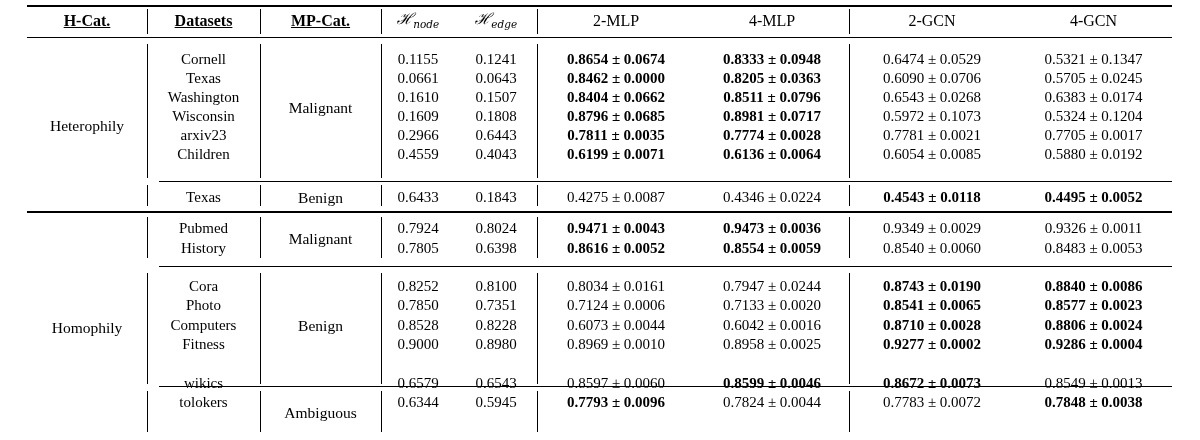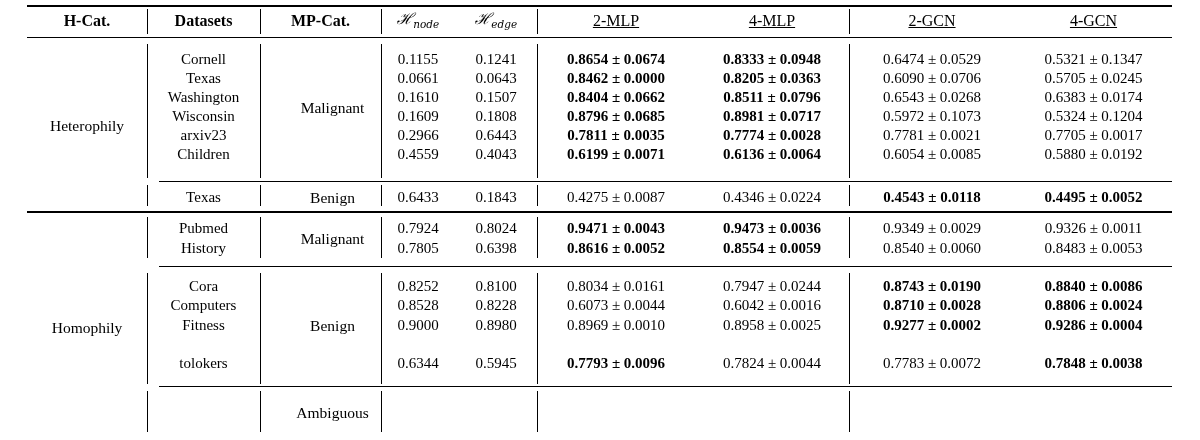--- a/index.html
+++ b/index.html
@@ -11,36 +11,36 @@
        font-size:15px; line-height:1; white-space:nowrap; overflow:visible; }
   tr.hd  { height:32px; }
   tr.s1  { height:13px; }
   tr.d   { height:19px; }
   tr.s2  { height:23px; }
   tr.am  { height:20px; }
   tr.s3  { height:12px; }
   tr.d2  { height:19.5px; }
   tr.s4  { height:18.5px; }
   tr.s5  { height:19px; }
-  .hlbl { font-weight:bold; font-size:16px; }
-  .mdl  { font-size:16px;text-decoration:underline; }
+  .hlbl { font-weight:bold; font-size:16px;text-decoration:underline; }
+  .mdl  { font-size:16px; }
   .mcal { font-family:"DejaVu Serif",serif; font-style:italic; font-size:15.5px; }
   .msub { font-family:"DejaVu Serif",serif; font-style:italic; font-size:10.5px; }
   .bold { font-weight:bold; }
   .rule { position:absolute; background:#000; }
   .r-top    { left:27px;  top:5px;     width:1145px; height:2px; }
   .r-head   { left:27px;  top:36.5px;  width:1145px; height:1.8px; }
   .r-cm1    { left:159px; top:181px;   width:1013px; height:1.2px; }
   .r-sect   { left:27px;  top:210.5px; width:1145px; height:2px; }
   .r-cm2    { left:159px; top:266px;   width:1013px; height:1.2px; }
   .r-cm3    { left:159px; top:386px;   width:1013px; height:1.2px; }
   .bar { position:absolute; background:#000; width:1.2px; }
   .side { position:absolute; text-align:center; font-size:15.5px; line-height:19px; height:19px; }
   .col1lbl { left:27px;  width:120px; }
-  .col3lbl { left:260px; width:121px;margin-left:12px; }
+  .col3lbl { left:260px; width:121px; }
 </style>
 </head>
 <body>
 
 <div class="wrap">
 
   <div class="rule r-top"></div>
   <div class="rule r-head"></div>
   <div class="rule r-cm1"></div>
   <div class="rule r-sect"></div>
@@ -232,20 +232,31 @@
       <td></td>
       <td>0.8252</td>
       <td>0.8100</td>
       <td>0.8034 ± 0.0161</td>
       <td>0.7947 ± 0.0244</td>
       <td class="bold">0.8743 ± 0.0190</td>
       <td class="bold">0.8840 ± 0.0086</td>
     </tr>
     <tr class="d2">
       <td></td>
+      <td>Photo</td>
+      <td></td>
+      <td>0.7850</td>
+      <td>0.7351</td>
+      <td>0.7124 ± 0.0006</td>
+      <td>0.7133 ± 0.0020</td>
+      <td class="bold">0.8541 ± 0.0065</td>
+      <td class="bold">0.8577 ± 0.0023</td>
+    </tr>
+    <tr class="d2">
+      <td></td>
       <td>Computers</td>
       <td></td>
       <td>0.8528</td>
       <td>0.8228</td>
       <td>0.6073 ± 0.0044</td>
       <td>0.6042 ± 0.0016</td>
       <td class="bold">0.8710 ± 0.0028</td>
       <td class="bold">0.8806 ± 0.0024</td>
     </tr>
     <tr class="d2">
@@ -258,20 +269,31 @@
       <td>0.8958 ± 0.0025</td>
       <td class="bold">0.9277 ± 0.0002</td>
       <td class="bold">0.9286 ± 0.0004</td>
     </tr>
     <tr class="s5">
           <td colspan="9"></td>
         </tr>
 
     <tr class="d2">
       <td></td>
+      <td>wikics</td>
+      <td></td>
+      <td>0.6579</td>
+      <td>0.6543</td>
+      <td>0.8597 ± 0.0060</td>
+      <td class="bold">0.8599 ± 0.0046</td>
+      <td class="bold">0.8672 ± 0.0073</td>
+      <td>0.8549 ± 0.0013</td>
+    </tr>
+    <tr class="d2">
+      <td></td>
       <td>tolokers</td>
       <td></td>
       <td>0.6344</td>
       <td>0.5945</td>
       <td class="bold">0.7793 ± 0.0096</td>
       <td>0.7824 ± 0.0044</td>
       <td>0.7783 ± 0.0072</td>
       <td class="bold">0.7848 ± 0.0038</td>
     </tr>
   </tbody>

